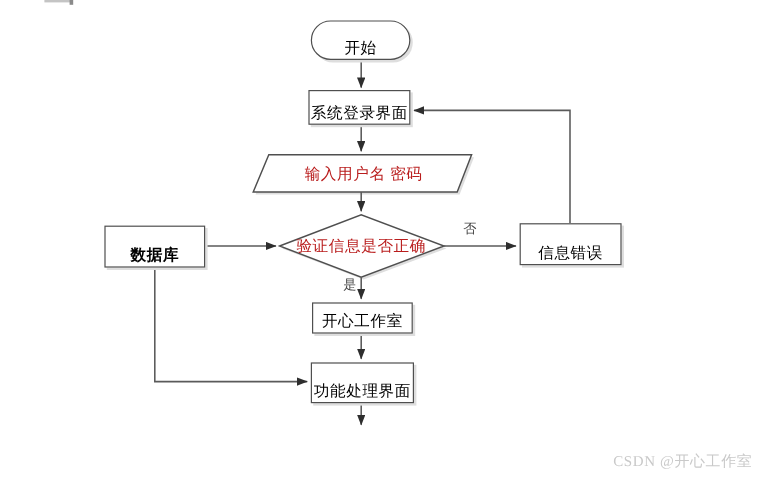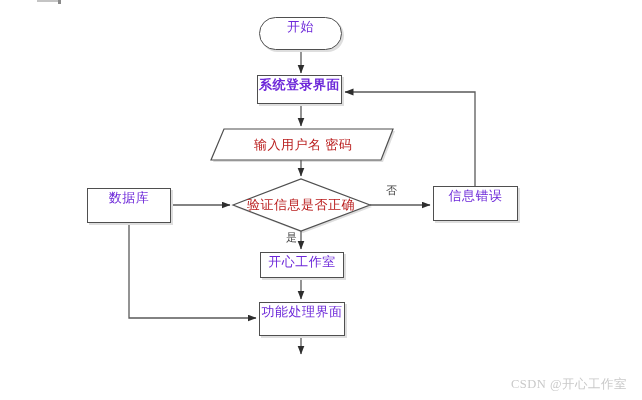--- a/index.html
+++ b/index.html
@@ -22,24 +22,24 @@
     width: 642px;
     height: 400px;
   }
   .node {
     position: absolute;
     box-sizing: border-box;
     background: #ffffff;
     border: 1px solid #4f4f4f;
     box-shadow: 2px 2px 0 #dedede;
     display: flex;
-    align-items: flex-start;
+    align-items: flex-end;
     justify-content: center;
     font-size: 13px;
-    color: #6d28d9;
+    color: #000000;
     letter-spacing: 0.5px;
     white-space: nowrap;
   }
   .terminator { border-radius: 17px; }
   .shape-label {
     position: absolute;
     display: flex;
     align-items: center;
     justify-content: center;
     font-size: 13px;
@@ -107,33 +107,33 @@
     <polyline class="conn" points="171,205 230,205" marker-end="url(#arrow)"></polyline>
     <polyline class="conn" points="370,205 430,205" marker-end="url(#arrow)"></polyline>
     <polyline class="conn" points="475,186 475,92 345,92" marker-end="url(#arrow)"></polyline>
     <polyline class="conn" points="129,223 129,318 256,318" marker-end="url(#arrow)"></polyline>
   </svg>
 
   <div class="node terminator" style="left:259px; top:17px; width:83px; height:33px;">
     <span>开始</span>
   </div>
 
-  <div class="node" style="left:257px; top:75px; width:85px; height:29px;font-weight:bold;">
+  <div class="node" style="left:257px; top:75px; width:85px; height:29px;">
     <span>系统登录界面</span>
   </div>
 
   <div class="shape-label" style="left:226px; top:131px; width:154px; height:27px;">
     <span>输入用户名 密码</span>
   </div>
 
   <div class="shape-label" style="left:238px; top:193px; width:126px; height:24px;">
     <span>验证信息是否正确</span>
   </div>
 
-  <div class="node" style="left:87px; top:188px; width:84px; height:35px;">
+  <div class="node" style="left:87px; top:188px; width:84px; height:35px;font-weight:bold;">
     <span>数据库</span>
   </div>
 
   <div class="node" style="left:433px; top:186px; width:85px; height:35px;">
     <span>信息错误</span>
   </div>
 
   <div class="node" style="left:260px; top:252px; width:84px; height:26px;">
     <span>开心工作室</span>
   </div>

